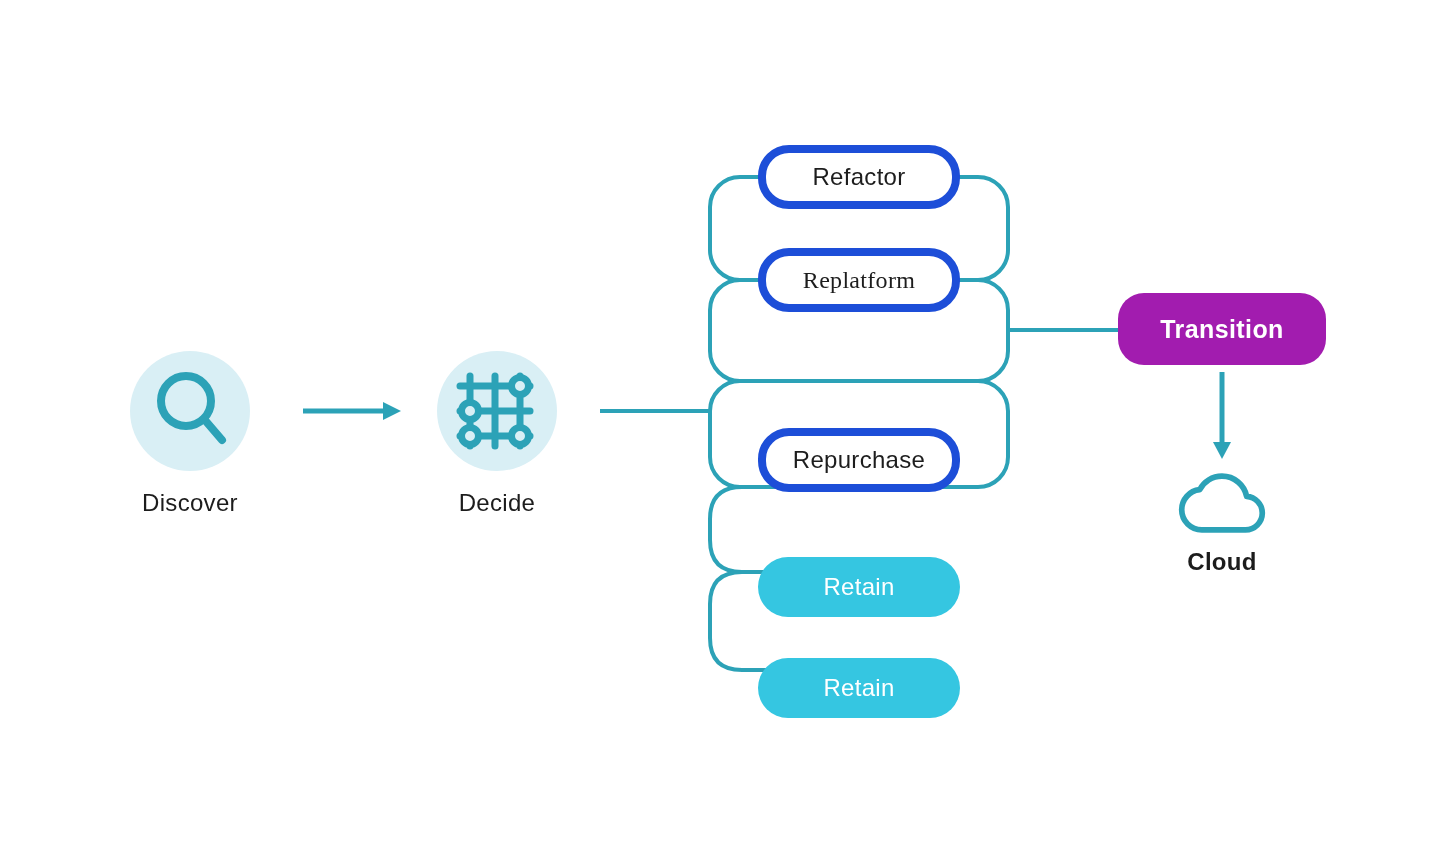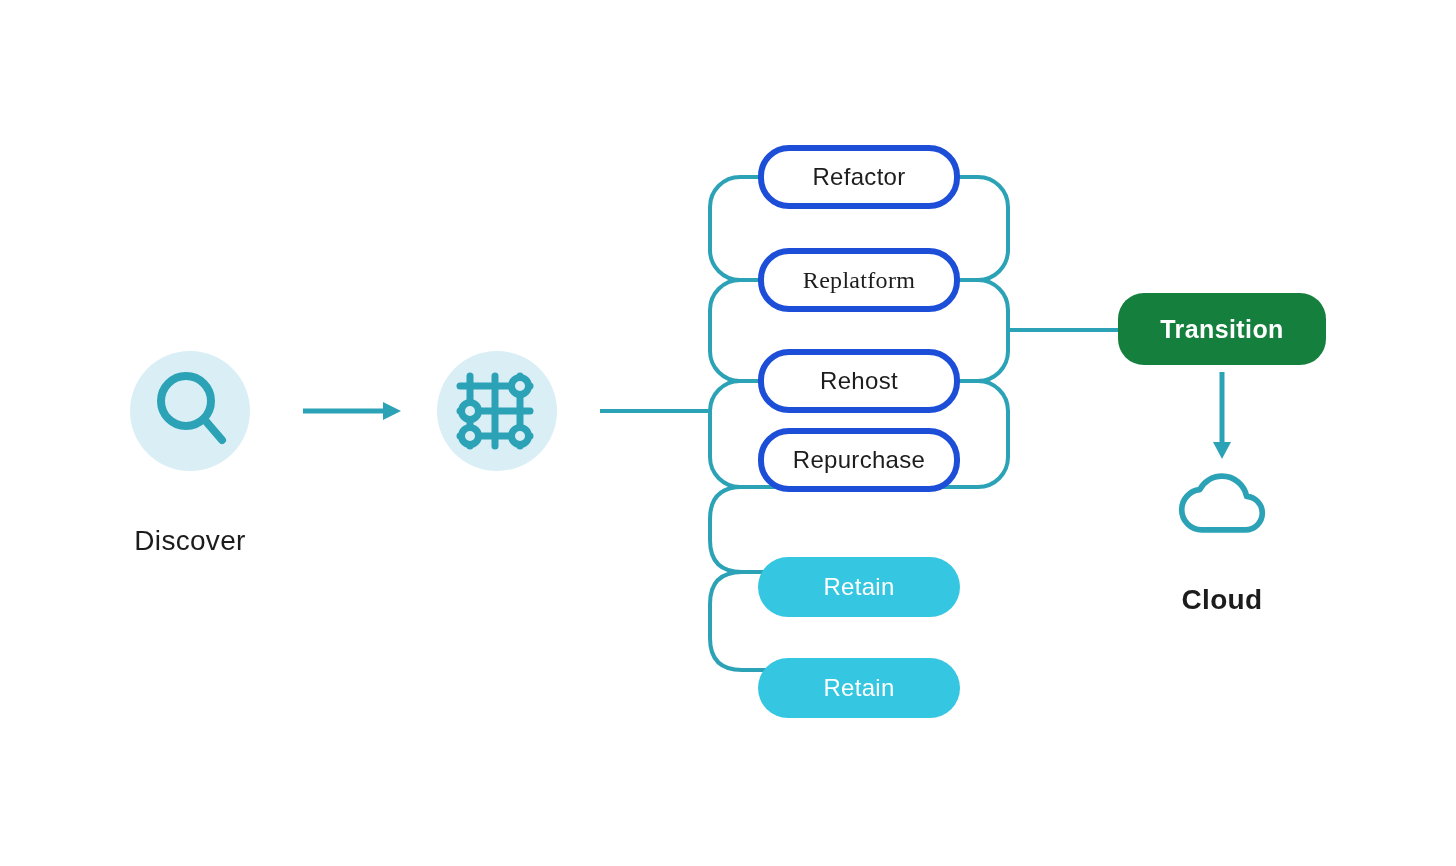--- a/index.html
+++ b/index.html
@@ -12,40 +12,40 @@
   }
   .connector-layer{position:absolute;left:0;top:0;width:1456px;height:866px;}
 
   
   .stage-circle{
     position:absolute;width:120px;height:120px;border-radius:50%;
     background:#D9EFF5;display:flex;align-items:center;justify-content:center;
   }
   .stage-label{
     position:absolute;width:220px;text-align:center;
-    font-size:28px;font-weight:500;color:#1c1c1c;letter-spacing:.3px;margin-top:36px;
+    font-size:24px;font-weight:500;color:#1c1c1c;letter-spacing:.3px;
   }
 
   
   .strategy{
     position:absolute;left:758px;width:202px;height:64px;
     box-sizing:border-box;border-radius:31px;
     display:flex;align-items:center;justify-content:center;
     font-size:24px;font-weight:500;letter-spacing:.3px;
   }
   .strategy.outline{
-    background:#ffffff;border:6px solid #1d4ed8;color:#1d1d1d;
+    background:#ffffff;border:8px solid #1d4ed8;color:#1d1d1d;
   }
   .strategy.filled{
     background:#35C6E1;border:none;color:#ffffff;height:60px;
   }
 
   .transition-btn{
     position:absolute;left:1118px;top:293px;width:208px;height:72px;
-    background:#15803d;border-radius:26px;
+    background:#a21caf;border-radius:26px;
     display:flex;align-items:center;justify-content:center;
     color:#ffffff;font-size:25px;font-weight:600;letter-spacing:.4px;
   }
 
   .cloud-icon-wrap{position:absolute;left:1175px;top:465px;width:94px;height:76px;}
 
   .watermark{
     position:absolute;left:0;right:0;top:820px;text-align:center;
     font-size:23px;font-weight:700;letter-spacing:7px;
     color:#c9c9c9;
@@ -97,29 +97,27 @@
         <line x1="23" y1="85" x2="93" y2="85"></line>
       </g>
       <g fill="#D9EFF5" stroke="#2CA2B7" stroke-width="7">
         <circle cx="83" cy="35" r="8.5"></circle>
         <circle cx="33" cy="60" r="8.5"></circle>
         <circle cx="33" cy="85" r="8.5"></circle>
         <circle cx="83" cy="85" r="8.5"></circle>
       </g>
     </svg>
   </div>
+  <div class="stage-label" style="left:387px;top:489px;">Decide</div>
 
   <div class="strategy outline" style="top:145px;">
     <span>Refactor</span>
   </div>
   <div class="strategy outline" style="top:248px;font-family:Liberation Serif, serif;">
     <span>Replatform</span>
-  </div>
-  <div class="strategy outline" style="top:349px;">
-    <span>Rehost</span>
   </div>
   <div class="strategy outline" style="top:428px;justify-content:center;">
     <span>Repurchase</span>
   </div>
   <div class="strategy filled" style="top:557px;">
     <span>Retain</span>
   </div>
   <div class="strategy filled" style="top:658px;">
     <span>Retain</span>
   </div>

